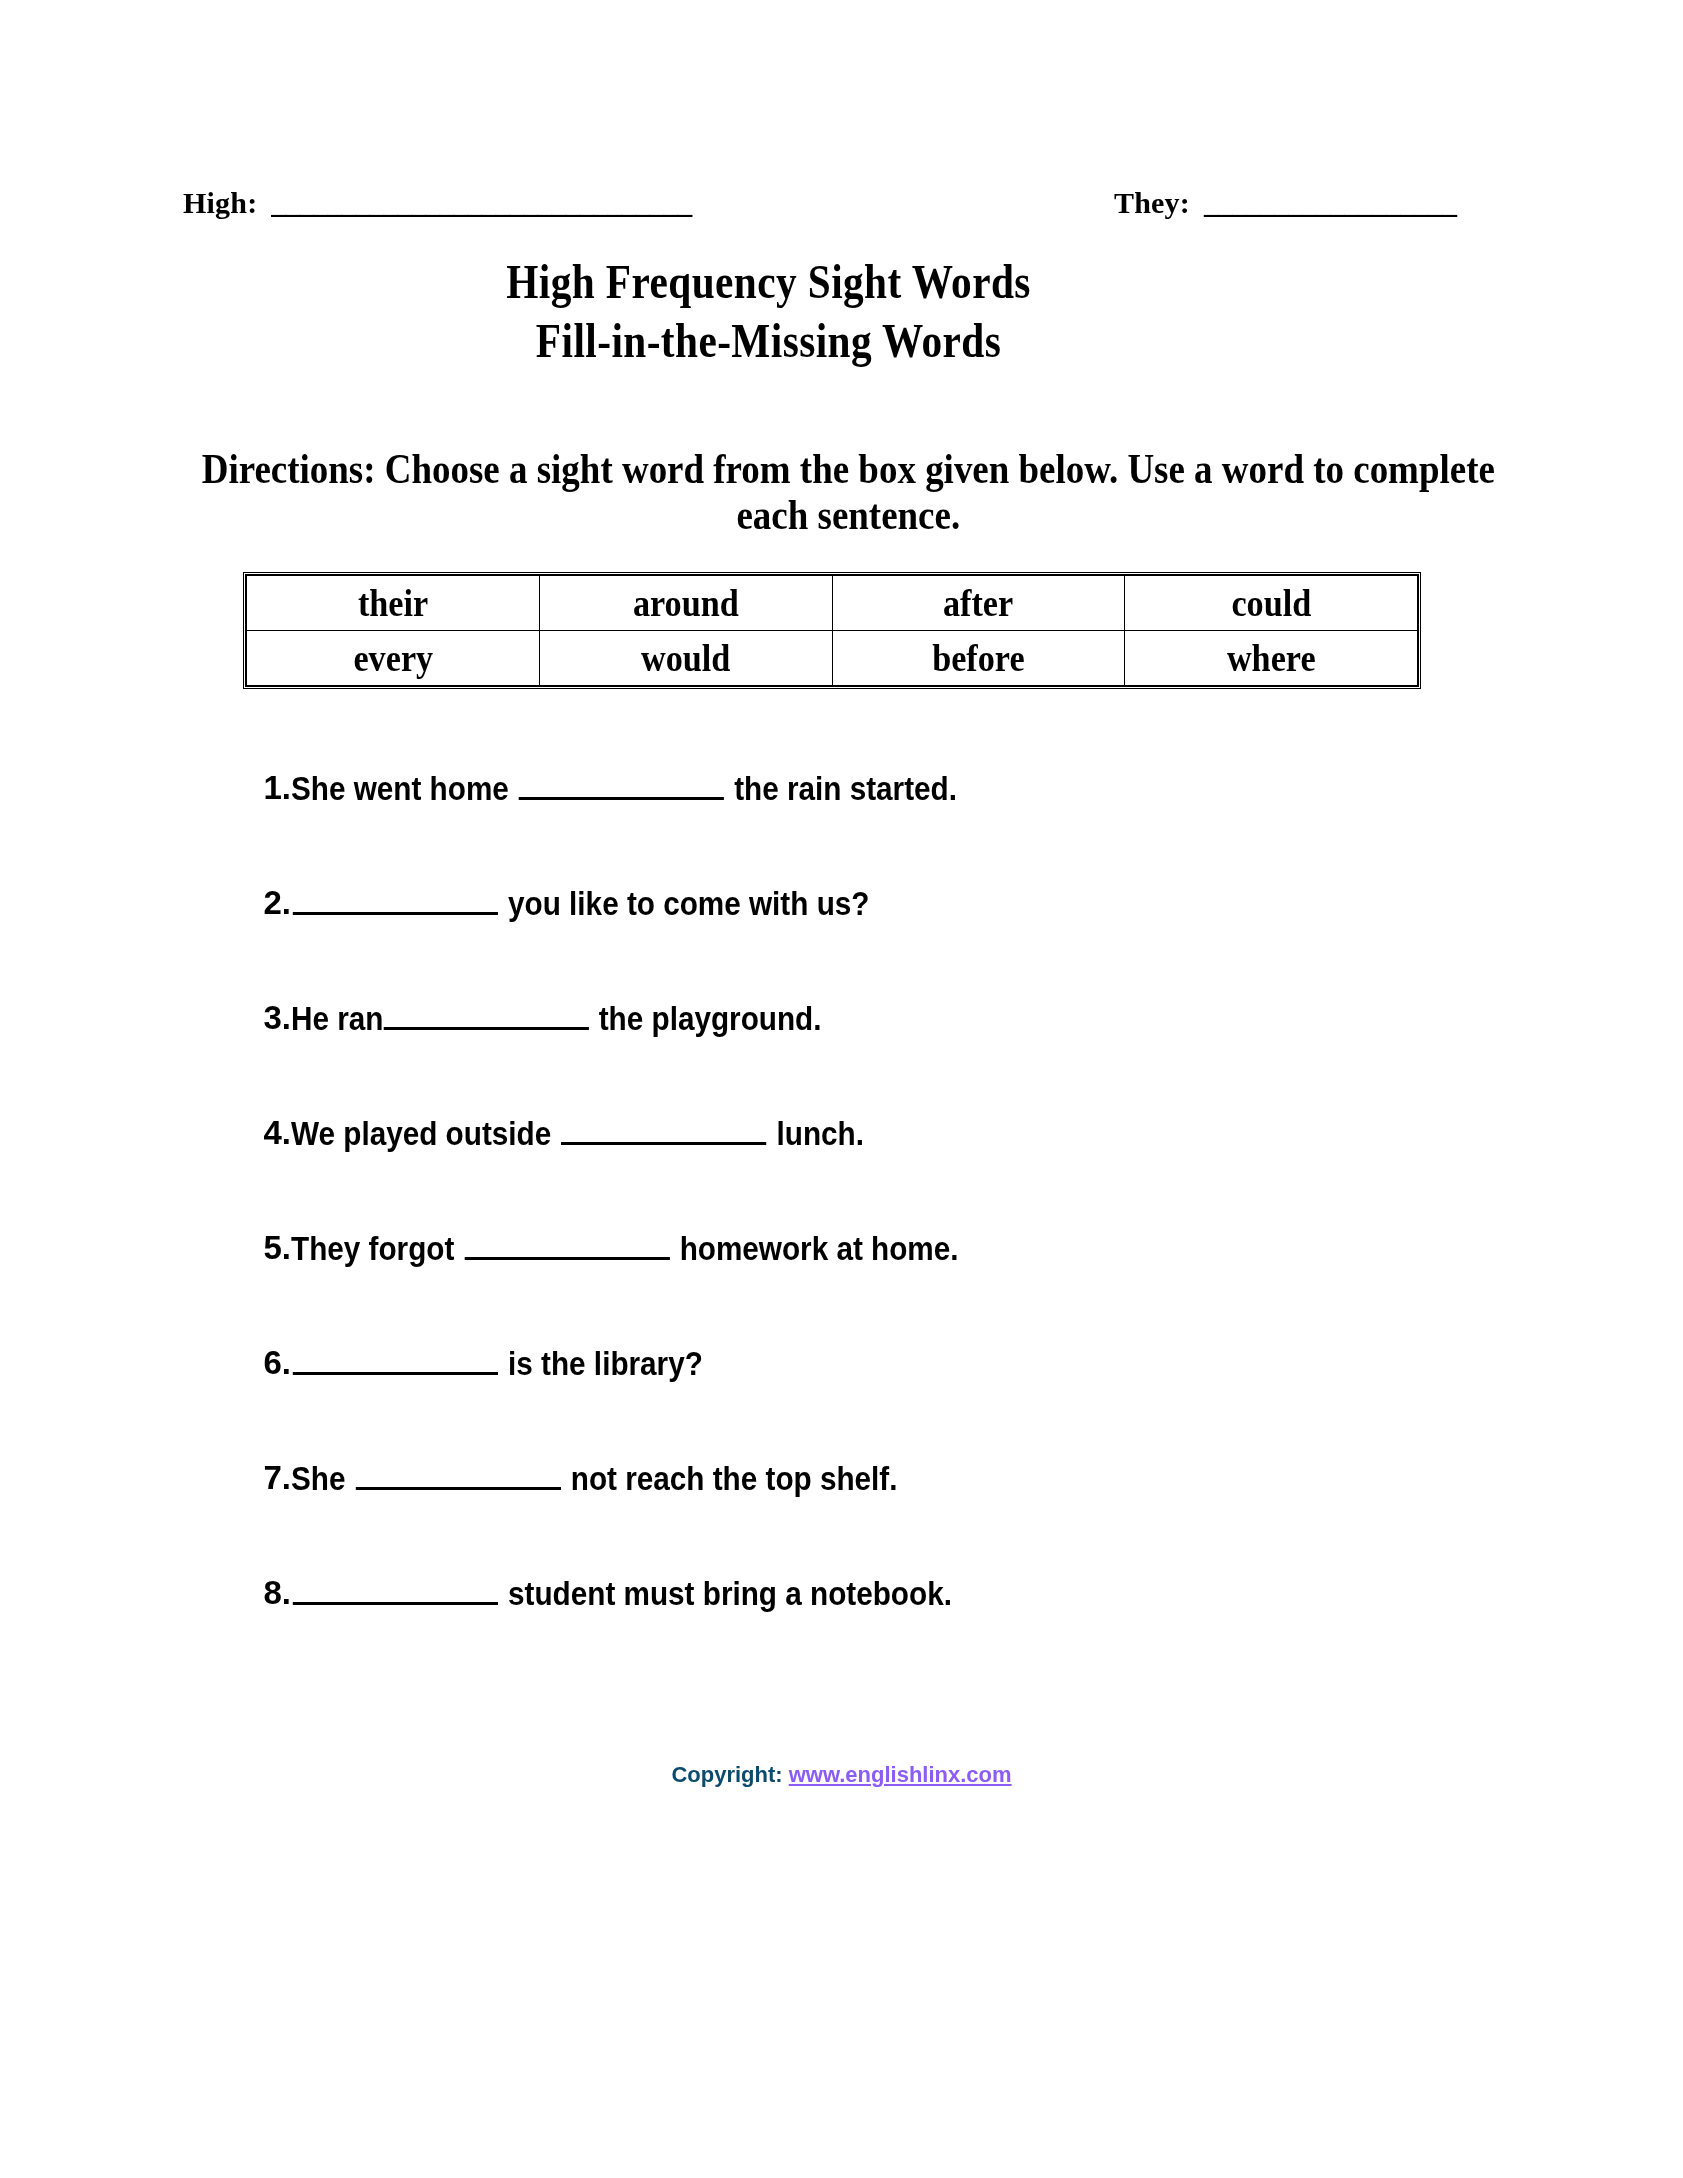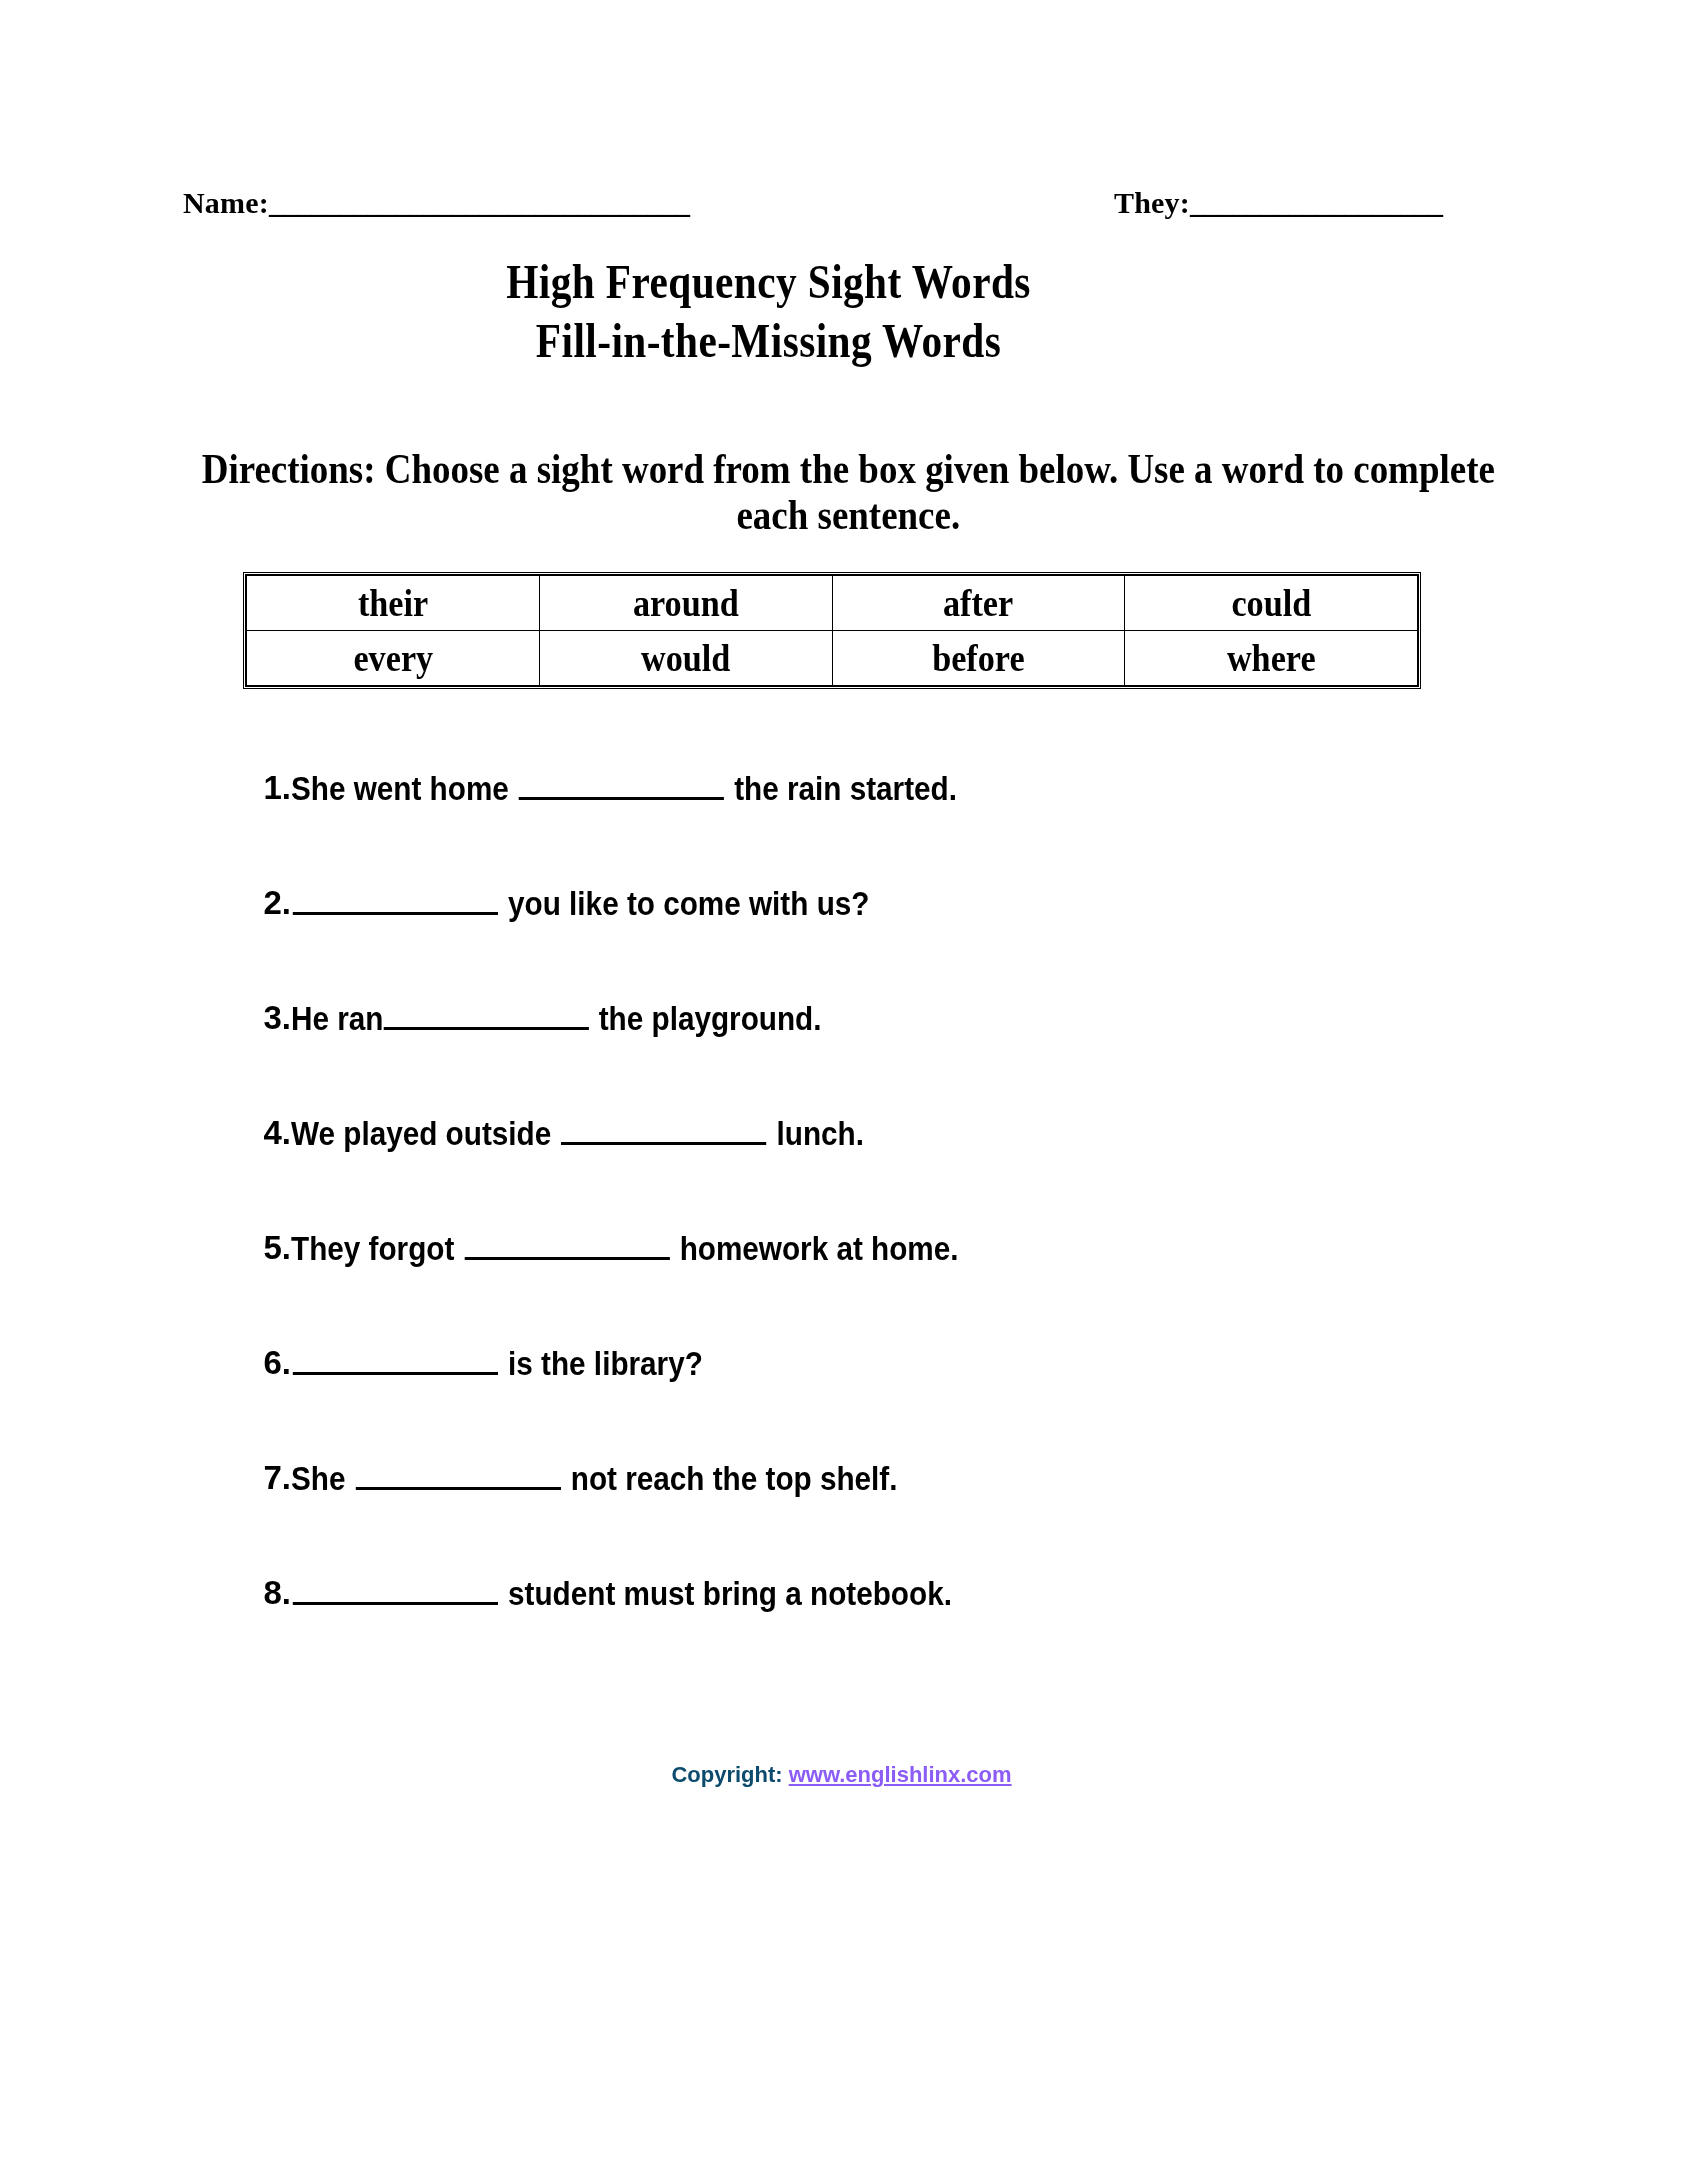--- a/index.html
+++ b/index.html
@@ -49,20 +49,21 @@
     white-space: nowrap;
     font-family: "Liberation Serif", serif;
     font-weight: bold;
     font-size: 30px;
     letter-spacing: 0.2px;
   }
   .blank-rule {
     font-family: "Liberation Serif", serif;
     font-weight: bold;
     letter-spacing: -1px;
+    margin-left: 14px;
   }
 
   
   .title-wrap {
     position: absolute;
     left: 0;
     top: 252px;
     width: 1537px;
     text-align: center;
   }
@@ -187,21 +188,21 @@
     color: #8b5cf6;
     text-decoration: underline;
   }
 </style>
 </head>
 <body>
 
 <div class="page">
 
   <div class="header-row">
-    <div class="name-block"><span>Name:</span><span class="blank-rule">______________________________</span></div>
+    <div class="name-block"><span>High:</span><span class="blank-rule">______________________________</span></div>
     <div class="date-block"><span>They:</span><span class="blank-rule">__________________</span></div>
   </div>
 
   <div class="title-wrap">
     <div class="title-line">High Frequency Sight Words</div>
     <div class="title-line">Fill-in-the-Missing Words</div>
   </div>
 
   <div class="directions">
     <div class="directions-inner">Directions: Choose a sight word from the box given below. Use a word to complete each sentence.</div>

